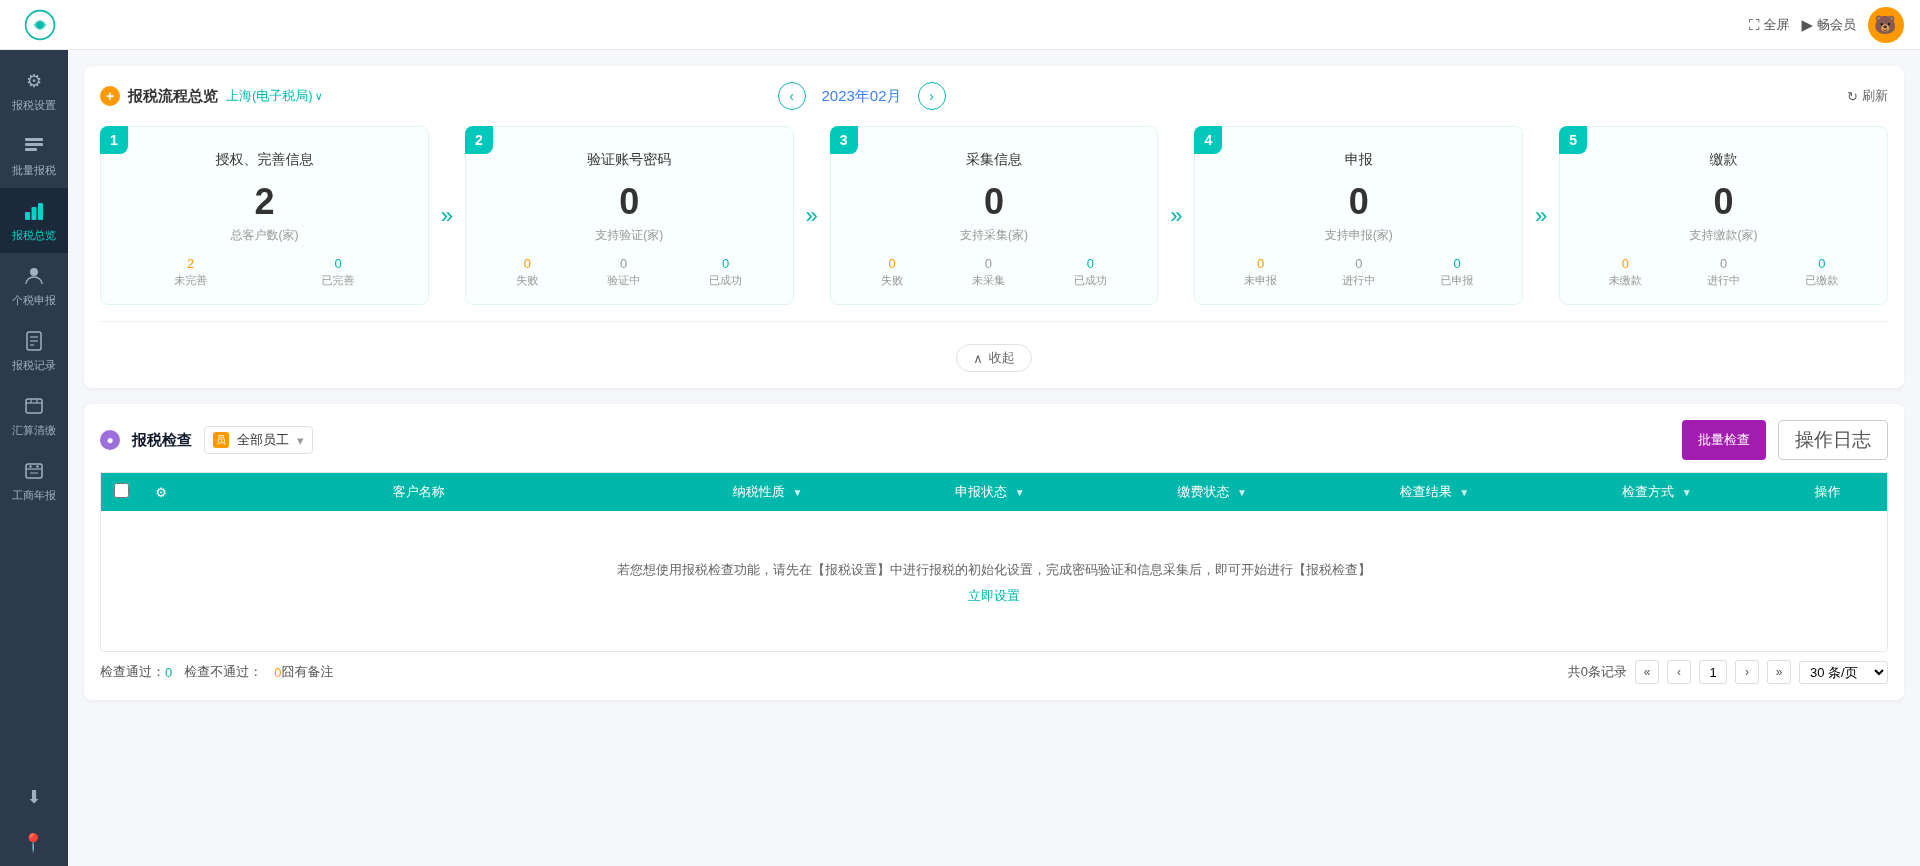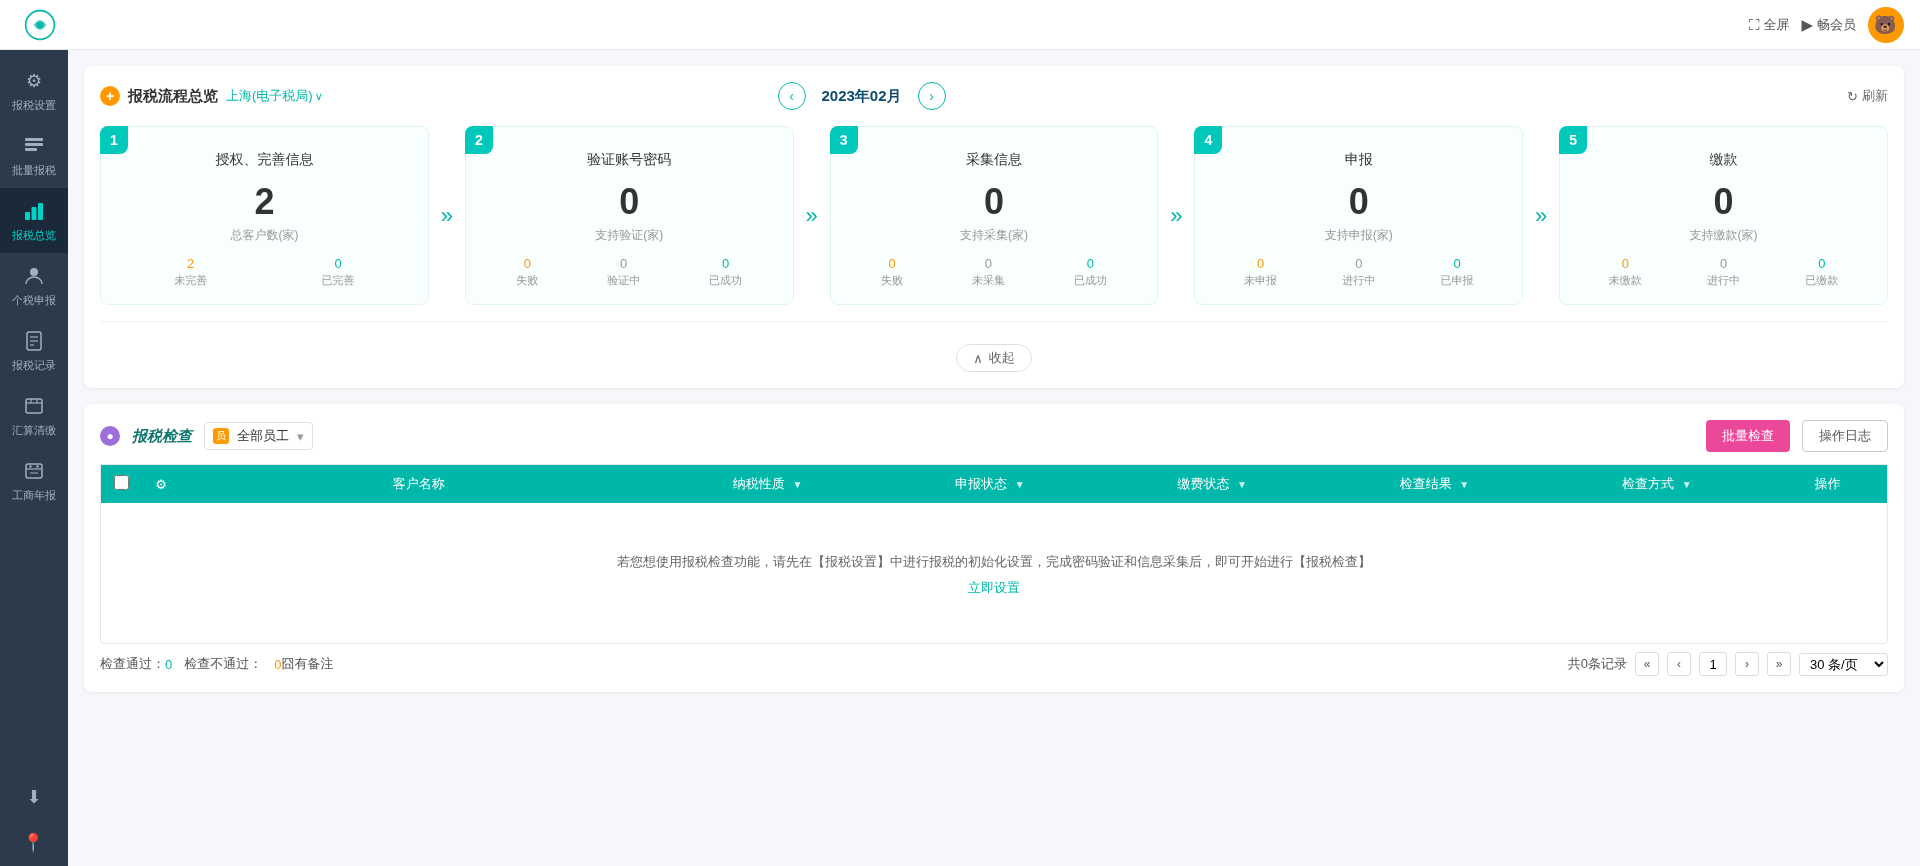--- a/index.html
+++ b/index.html
@@ -179,22 +179,22 @@
       border: 1px solid #00b8a9;
       display: flex;
       align-items: center;
       justify-content: center;
       cursor: pointer;
       color: #00b8a9;
       font-size: 14px;
     }
     .month-nav-text {
       font-size: 15px;
-      font-weight: bold;
-      color: #0c4a6e;
+      font-weight: normal;
+      color: #3b82f6;
     }
     .refresh-btn {
       margin-left: auto;
       display: flex;
       align-items: center;
       gap: 4px;
       cursor: pointer;
       color: #666;
       font-size: 13px;
     }
@@ -297,22 +297,21 @@
       border-radius: 50%;
       display: flex;
       align-items: center;
       justify-content: center;
       color: #fff;
       font-size: 12px;
     }
     .check-title {
       font-size: 15px;
       font-weight: bold;
-      color: #0f766e;
-      font-style: italic;
+      color: #0f172a;
     }
     .staff-select {
       display: flex;
       align-items: center;
       gap: 4px;
       border: 1px solid #e0e0e0;
       border-radius: 4px;
       padding: 4px 8px;
       cursor: pointer;
       background: #fff;
@@ -353,36 +352,36 @@
       background: #fff;
       border: none;
       cursor: pointer;
       display: flex;
       align-items: center;
       justify-content: center;
       color: #999;
       font-size: 14px;
     }
     .btn-orange {
-      background: #ec4899;
+      background: #a21caf;
       color: #fff;
       border: none;
       border-radius: 4px;
       padding: 6px 16px;
       cursor: pointer;
       font-size: 13px;
     }
     .btn-outline {
       background: #fff;
       color: #555;
       border: 1px solid #ccc;
       border-radius: 4px;
       padding: 6px 16px;
       cursor: pointer;
-      font-size: 13px;
+      font-size: 19px;
       margin-left: 4px;
     }
     .header-right-btns { margin-left: auto; display: flex; gap: 8px; }
 
     
     .data-table {
       width: 100%;
       border-collapse: collapse;
       font-size: 13px;
     }

